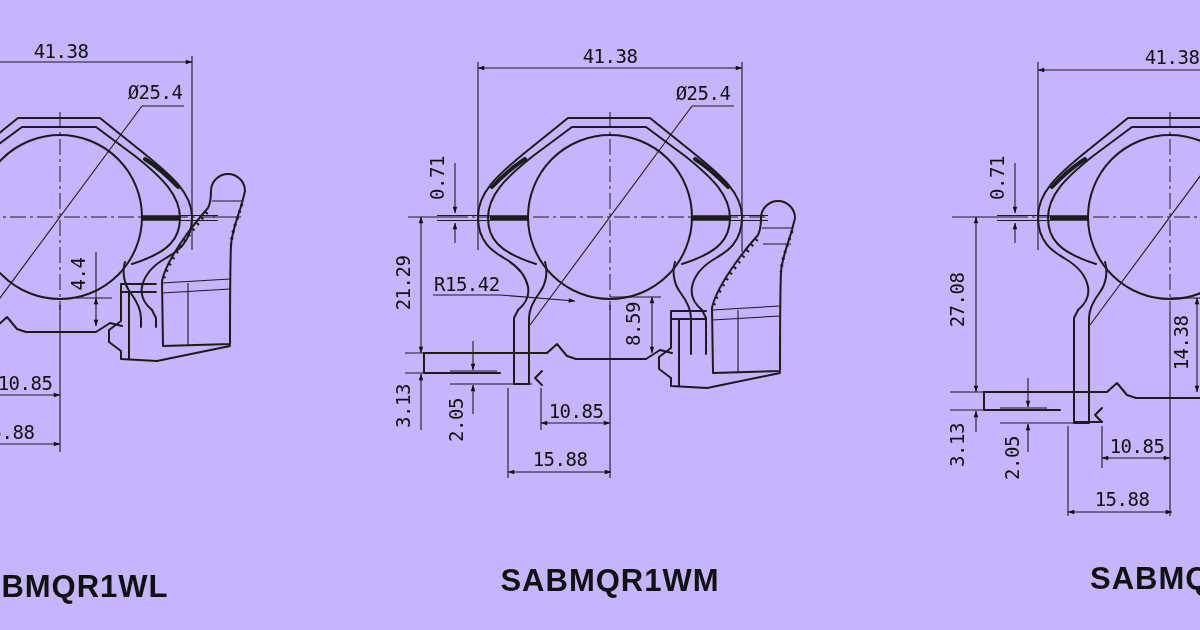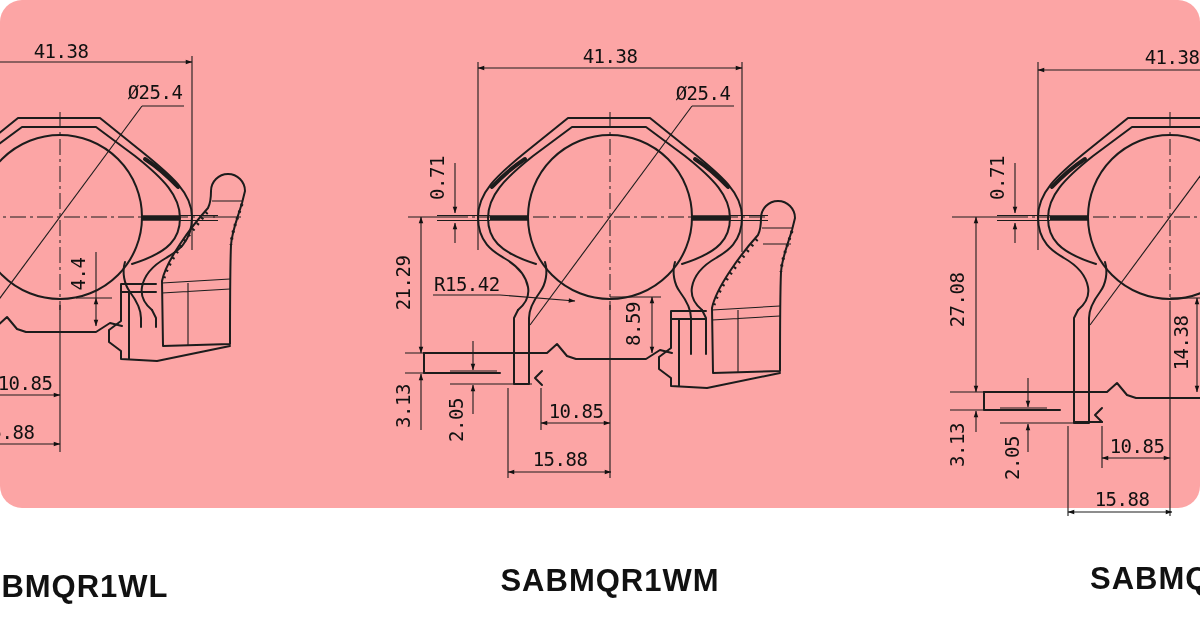--- a/index.html
+++ b/index.html
@@ -1,17 +1,17 @@
 <!DOCTYPE html>
 <html><head>
 <meta charset="utf-8">
 <style>
   html,body{margin:0;padding:0;}
   body{width:1200px;height:630px;overflow:hidden;background:#ffffff;}
-  .stage{position:relative;width:1200px;height:508px;background:#fca5a5;border-radius:22px;}
+  .stage{position:relative;width:1200px;height:630px;background:#c4b5fd;}
   svg{display:block;}
   .body{fill:none;stroke:#1c1c1c;stroke-width:2;stroke-linejoin:round;stroke-linecap:round;}
   .thin{fill:none;stroke:#1c1c1c;stroke-width:1.1;}
   .cl{fill:none;stroke:#1c1c1c;stroke-width:1;stroke-dasharray:16 4 3 4;}
   .slot{fill:none;stroke:#1c1c1c;stroke-width:4;stroke-linecap:round;}
   .seam{fill:none;stroke:#1c1c1c;stroke-width:5.5;}
   .seamthin{fill:none;stroke:#1c1c1c;stroke-width:1.2;}
   .knurl{fill:none;stroke:#1c1c1c;stroke-width:3;stroke-dasharray:2 5;}
   .dimtxt{font-family:"DejaVu Sans Mono",monospace;font-size:19px;fill:#111;letter-spacing:-0.5px;}
   .parttxt{font-family:"Liberation Sans",sans-serif;font-size:31px;font-weight:bold;fill:#111;letter-spacing:1px;}

